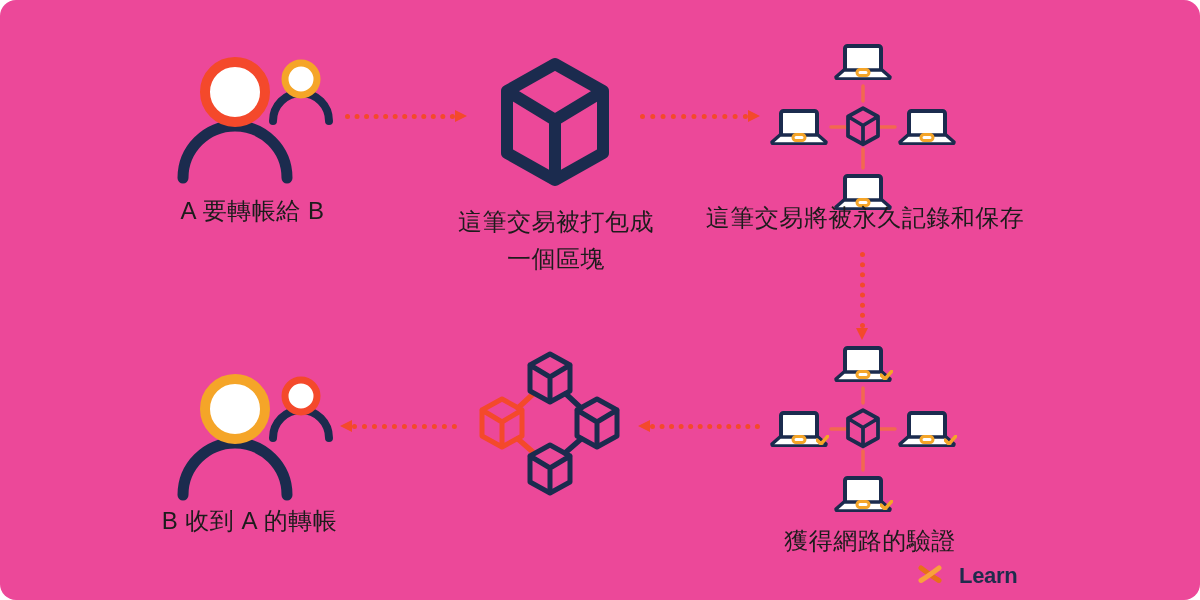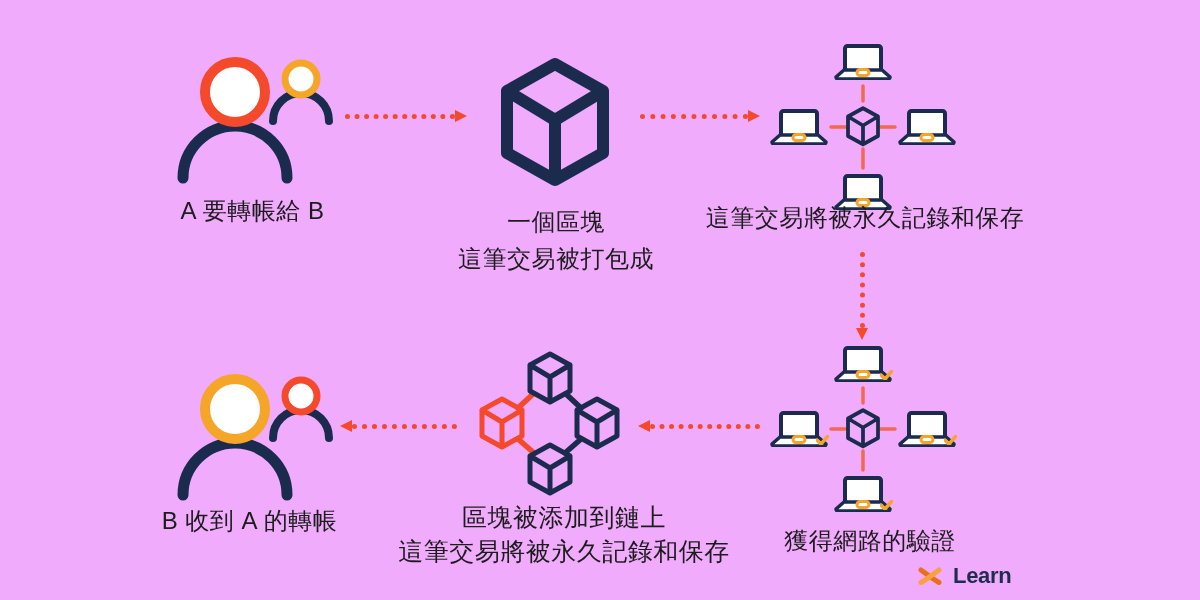--- a/index.html
+++ b/index.html
@@ -3,22 +3,23 @@
 <meta charset="utf-8">
 <style>
   html,body{margin:0;padding:0;}
   body{
     font-family:"Liberation Sans","DejaVu Sans",sans-serif;
     background:#ffffff;
   }
   .canvas{
     position:relative;
     width:1200px;height:600px;
-    background:#f0abfc;
+    background:#ec4899;
     overflow:hidden;
+    border-radius:16px;
   }
   .abs{position:absolute;}
   .label{
     position:absolute;
     color:#1c1c1c;
     font-size:24px;
     line-height:34px;
     text-align:center;
     letter-spacing:0.5px;
     white-space:nowrap;
@@ -58,22 +59,21 @@
     bottom:-12px;left:-9px;
     width:0;height:0;
     border-top:12px solid #F4492B;
     border-left:6.5px solid transparent;
     border-right:6.5px solid transparent;
   }
   .logo{
     position:absolute;
     left:918px;top:563px;
     display:flex;
-    align-items:center;
-    gap:11px;
+    gap:17px;
   }
   .logo-text{
     color:#1F2C4C;
     font-size:22px;
     font-weight:800;
     letter-spacing:-0.3px;
   }
 </style>
 </head>
 <body>
@@ -103,22 +103,22 @@
     <circle cx="69" cy="35" r="30" fill="#ffffff" stroke="#F4492B" stroke-width="10"></circle>
   </svg>
   <div class="label" style="left:140px;top:194px;width:225px">A 要轉帳給 B</div>
 
   <div class="arrow-h head-right" style="left:345px;top:114px;width:110px"></div>
 
   <svg class="abs" style="left:497px;top:56px" width="116" height="132" viewBox="0 0 116 132">
     <path d="M58 8 L106 35 L106 97 L58 124 L10 97 L10 35 Z M10 35 L58 64 L106 35 M58 64 L58 124" fill="none" stroke="#1B2B4E" stroke-width="12" stroke-linejoin="round" stroke-linecap="round"></path>
   </svg>
   <div class="label" style="left:432px;top:203px;width:248px;line-height:37px">
+    <div>這筆交易被打包成</div>
     <div>一個區塊</div>
-    <div>這筆交易被打包成</div>
   </div>
 
   <div class="arrow-h head-right" style="left:640px;top:114px;width:108px"></div>
 
   <svg class="abs" style="left:768px;top:38px" width="195" height="178" viewBox="0 0 195 178">
     <path d="M95 48 V63 M95 111 V130 M63 89 H78 M112 89 H127" stroke="#F2694F" stroke-width="3.5" stroke-linecap="round"></path>
     <use href="#laptop" x="66" y="6" width="58" height="36"></use>
     <use href="#laptop" x="2" y="71" width="58" height="36"></use>
     <use href="#laptop" x="130" y="71" width="58" height="36"></use>
     <use href="#laptop" x="66" y="136" width="58" height="36"></use>
@@ -147,24 +147,20 @@
   <svg class="abs" style="left:462px;top:344px" width="175" height="155" viewBox="0 0 175 155">
     <path d="M56 64 L70 51" stroke="#F4492B" stroke-width="5.5" stroke-linecap="round"></path>
     <path d="M56 95 L72 109" stroke="#F4492B" stroke-width="5.5" stroke-linecap="round"></path>
     <path d="M104 50 L119 64" stroke="#1B2B4E" stroke-width="5.5" stroke-linecap="round"></path>
     <path d="M103 109 L119 95" stroke="#1B2B4E" stroke-width="5.5" stroke-linecap="round"></path>
     <use href="#cube-sm" x="64" y="7" width="48" height="56" style="color:#1B2B4E"></use>
     <use href="#cube-sm" x="16" y="52" width="48" height="56" style="color:#F4492B"></use>
     <use href="#cube-sm" x="111" y="52" width="48" height="56" style="color:#1B2B4E"></use>
     <use href="#cube-sm" x="64" y="98" width="48" height="56" style="color:#1B2B4E"></use>
   </svg>
-  <div class="label" style="left:388px;top:500px;width:352px;line-height:34px;font-size:25px">
-    <div>區塊被添加到鏈上</div>
-    <div>這筆交易將被永久記錄和保存</div>
-  </div>
 
   <div class="arrow-h head-left" style="left:352px;top:424px;width:105px"></div>
 
   <svg class="abs" style="left:166px;top:374px" width="175" height="130" viewBox="0 0 175 130">
     <path d="M107 64 A28 28 0 0 1 163 64" fill="none" stroke="#1B2B4E" stroke-width="8" stroke-linecap="round"></path>
     <circle cx="135" cy="22" r="16" fill="#ffffff" stroke="#F4492B" stroke-width="7"></circle>
     <path d="M17 121 A52 52 0 0 1 121 121" fill="none" stroke="#1B2B4E" stroke-width="11" stroke-linecap="round"></path>
     <circle cx="69" cy="35" r="30" fill="#ffffff" stroke="#F5A528" stroke-width="10"></circle>
   </svg>
   <div class="label" style="left:132px;top:504px;width:235px">B 收到 A 的轉帳</div>

